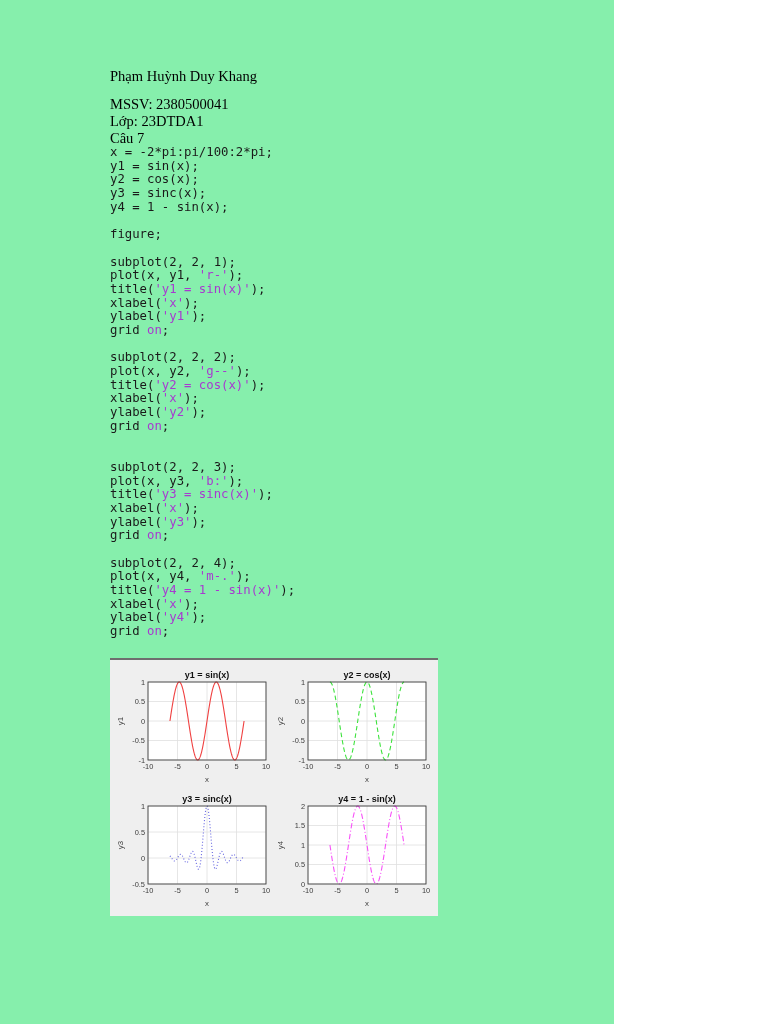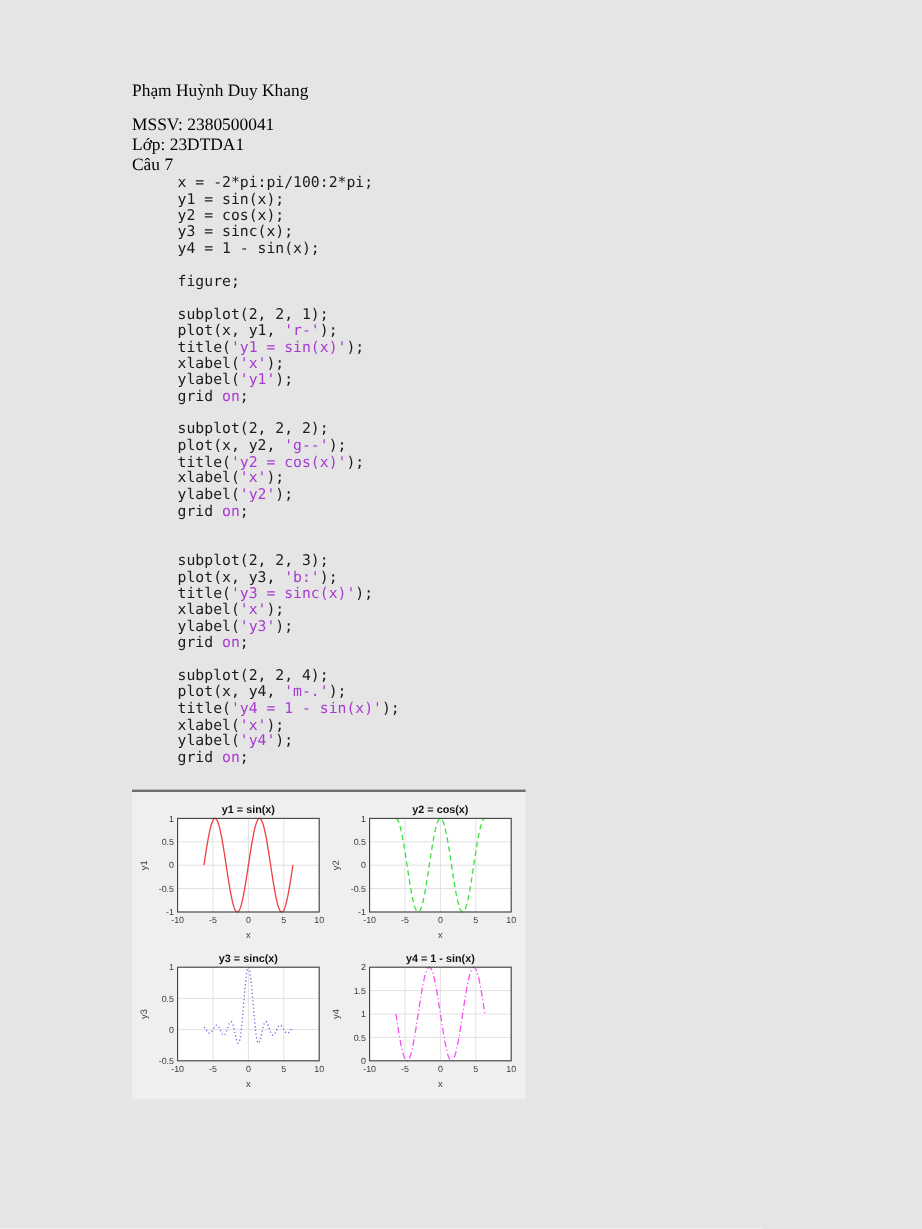--- a/index.html
+++ b/index.html
@@ -1,26 +1,26 @@
 <!DOCTYPE html>
 <html style="--code-color: #1a1a1a; --string-color: #a73ad0; --fig-bg: #efefef; --fig-border: #6e6e6e; --tick-color: #3d3d3d;"><head>
 <meta charset="utf-8">
 <style>
   html,body{margin:0;padding:0;background:#ffffff;}
-  .page{position:relative;width:768px;height:1024px;background:#e5e5e5;overflow:hidden;}
+  .page{position:relative;width:614px;height:1024px;background:#86efac;overflow:hidden;}
 
   .author{position:absolute;left:110px;top:68px;
     font-family:"Liberation Serif",serif;font-size:14.5px;color:#000;}
   .meta{position:absolute;left:110px;top:96px;
     font-family:"Liberation Serif",serif;font-size:14.5px;color:#000;line-height:17px;}
 
   .code{position:absolute;left:110px;top:146px;
     font-family:"DejaVu Sans Mono",monospace;font-size:12.3px;line-height:13.7px;
     white-space:pre;}
-  .cl{height:13.7px;margin-left:38px;}
+  .cl{height:13.7px;}
   .tok{color:var(--code-color,#1a1a1a);}
   .str{color:var(--string-color,#a73ad0);}
 
   .figure{position:absolute;left:110px;top:658px;width:328px;height:258px;
     background:var(--fig-bg,#efefef);border-top:2px solid var(--fig-border,#6e6e6e);
     box-sizing:border-box;}
   .fig-grid{display:grid;grid-template-columns:160px 160px;row-gap:2px;
     padding:8px 0 0 4px;}
   .subplot{width:160px;height:122px;}
 

